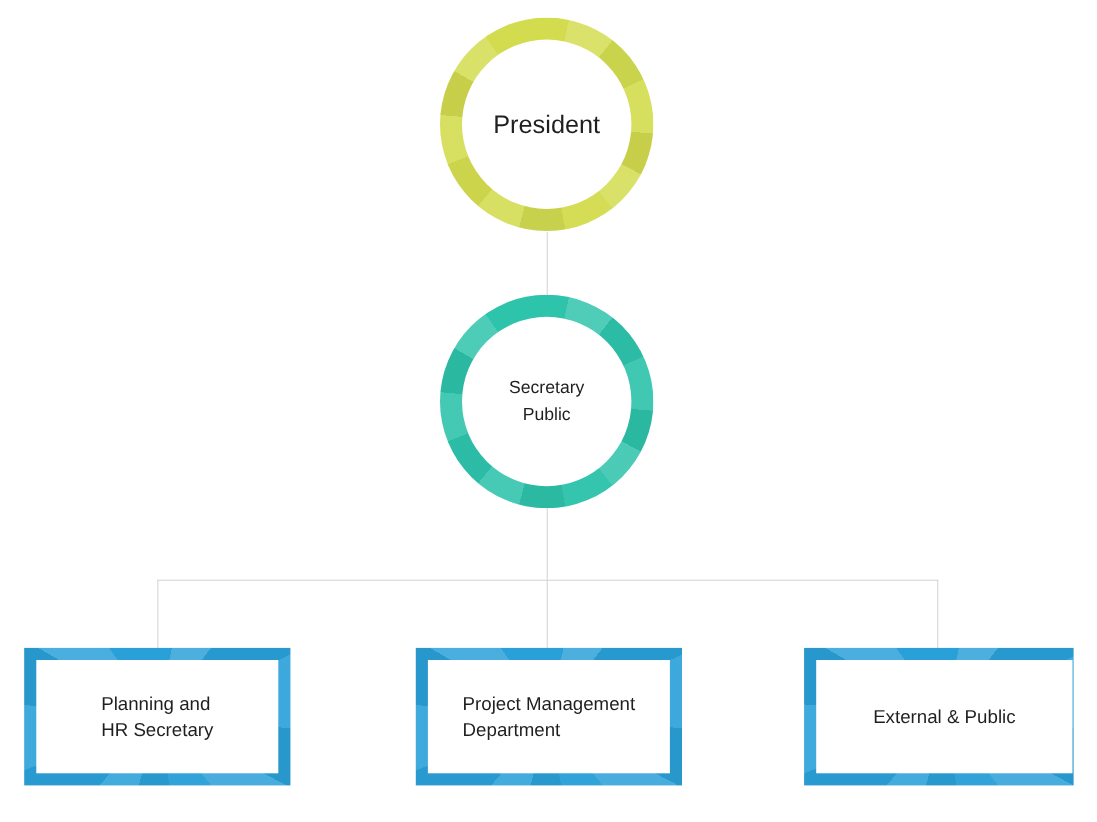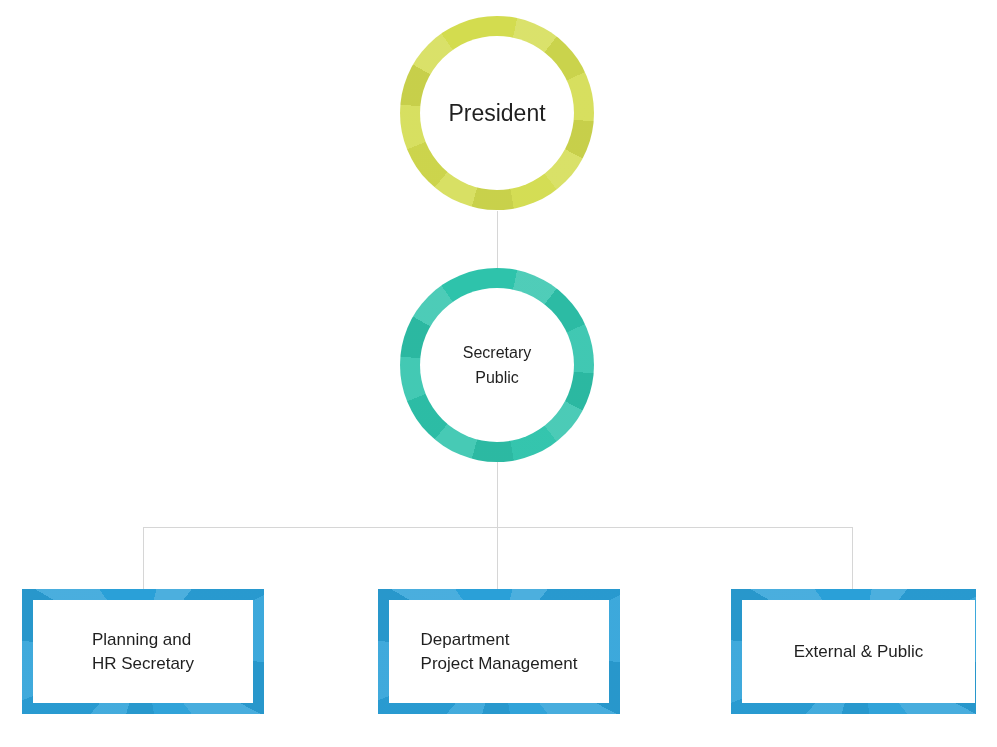--- a/index.html
+++ b/index.html
@@ -147,22 +147,22 @@
       <span class="dept-label">
         <span class="node-line">Planning and</span>
         <span class="node-line">HR Secretary</span>
       </span>
     </div>
   </div>
 
   <div class="dept-box dept-box-middle">
     <div class="dept-inner">
       <span class="dept-label">
+        <span class="node-line">Project Management</span>
         <span class="node-line">Department</span>
-        <span class="node-line">Project Management</span>
       </span>
     </div>
   </div>
 
   <div class="dept-box dept-box-right">
     <div class="dept-inner">
       <span class="dept-label">
         <span class="node-line">External &amp; Public</span>
       </span>
     </div>

